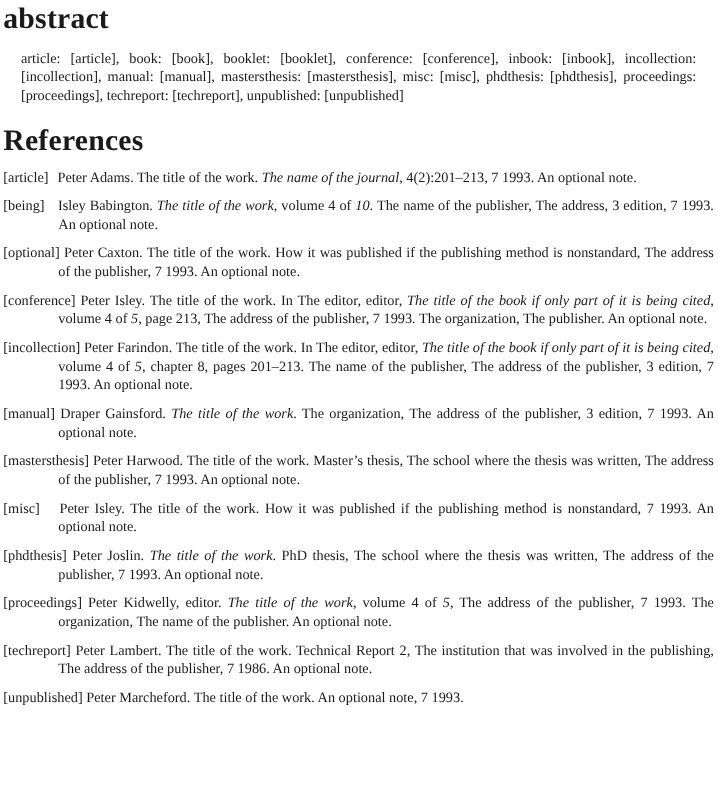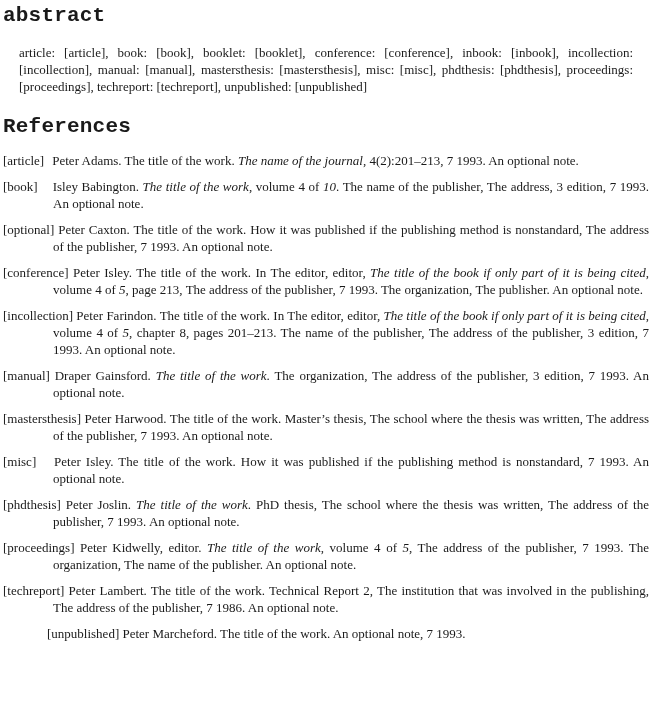--- a/index.html
+++ b/index.html
@@ -4,48 +4,48 @@
 <style>
   html, body { margin: 0; padding: 0; background: #ffffff; }
   body {
     width: 653px; height: 728px; overflow: hidden;
     color: #1a1a1a;
     font-family: "Liberation Serif", "DejaVu Serif", serif;
     font-size: 13px; line-height: 17px;
   }
   .page { padding: 2px 4px 0 3px; }
   h1.sec {
-    font-size: 21px; line-height: 24px; font-weight: bold;
-    margin: 0; letter-spacing: 0.2px; font-family: Liberation Mono, monospace;
+    font-size: 27px; line-height: 24px; font-weight: bold;
+    margin: 0; letter-spacing: 0.2px;
   }
   h1.abstract-h { margin: 2px 0 10px 0; }
   h1.references-h { margin: 20px 0 13px 0; }
   p.abstract { margin: 16px; text-align: justify; }
   .ref-list { }
   .entry {
     padding-left: 50px; text-indent: -50px;
     text-align: justify; margin: 0 0 9px 0;
   }
-  .entry:last-child { margin-bottom: 0; margin-left: 44px; }
+  .entry:last-child { margin-bottom: 0; }
   .entry .label { display: inline-block; min-width: 46px; text-indent: 0; }
   .entry em { }
 </style>
 </head>
 <body>
 
 <div class="page">
   <h1 class="sec abstract-h">abstract</h1>
 
   <p class="abstract">article: [article], book: [book], booklet: [booklet], conference: [conference], inbook: [inbook], incollection: [incollection], manual: [manual], mastersthesis: [mastersthesis], misc: [misc], phdthesis: [phdthesis], proceedings: [proceedings], techreport: [techreport], unpublished: [unpublished]</p>
 
   <h1 class="sec references-h">References</h1>
 
   <div class="ref-list">
       <div class="entry"><span class="label">[article]</span> <span>Peter Adams. The title of the work. </span><em>The name of the journal</em><span>, 4(2):201–213, 7 1993. An optional note.</span></div>
-      <div class="entry"><span class="label">[book]</span> <span>Isley Babington. </span><em>The title of the work</em><span>, volume 4 of </span><em>10</em><span>. The name of the publisher, The address, 3 edition, 7 1993. An optional note.</span></div>
+      <div class="entry"><span class="label">[being]</span> <span>Isley Babington. </span><em>The title of the work</em><span>, volume 4 of </span><em>10</em><span>. The name of the publisher, The address, 3 edition, 7 1993. An optional note.</span></div>
       <div class="entry"><span class="label">[optional]</span> <span>Peter Caxton. The title of the work. How it was published if the publishing method is nonstandard, The address of the publisher, 7 1993. An optional note.</span></div>
       <div class="entry"><span class="label">[conference]</span> <span>Peter Isley. The title of the work. In The editor, editor, </span><em>The title of the book if only part of it is being cited</em><span>, volume 4 of </span><em>5</em><span>, page 213, The address of the publisher, 7 1993. The organization, The publisher. An optional note.</span></div>
       <div class="entry"><span class="label">[incollection]</span> <span>Peter Farindon. The title of the work. In The editor, editor, </span><em>The title of the book if only part of it is being cited</em><span>, volume 4 of </span><em>5</em><span>, chapter 8, pages 201–213. The name of the publisher, The address of the publisher, 3 edition, 7 1993. An optional note.</span></div>
       <div class="entry"><span class="label">[manual]</span> <span>Draper Gainsford. </span><em>The title of the work</em><span>. The organization, The address of the publisher, 3 edition, 7 1993. An optional note.</span></div>
       <div class="entry"><span class="label">[mastersthesis]</span> <span>Peter Harwood. The title of the work. Master’s thesis, The school where the thesis was written, The address of the publisher, 7 1993. An optional note.</span></div>
       <div class="entry"><span class="label">[misc]</span> <span>Peter Isley. The title of the work. How it was published if the publishing method is nonstandard, 7 1993. An optional note.</span></div>
       <div class="entry"><span class="label">[phdthesis]</span> <span>Peter Joslin. </span><em>The title of the work</em><span>. PhD thesis, The school where the thesis was written, The address of the publisher, 7 1993. An optional note.</span></div>
       <div class="entry"><span class="label">[proceedings]</span> <span>Peter Kidwelly, editor. </span><em>The title of the work</em><span>, volume 4 of </span><em>5</em><span>, The address of the publisher, 7 1993. The organization, The name of the publisher. An optional note.</span></div>
       <div class="entry"><span class="label">[techreport]</span> <span>Peter Lambert. The title of the work. Technical Report 2, The institution that was involved in the publishing, The address of the publisher, 7 1986. An optional note.</span></div>
       <div class="entry"><span class="label">[unpublished]</span> <span>Peter Marcheford. The title of the work. An optional note, 7 1993.</span></div>

